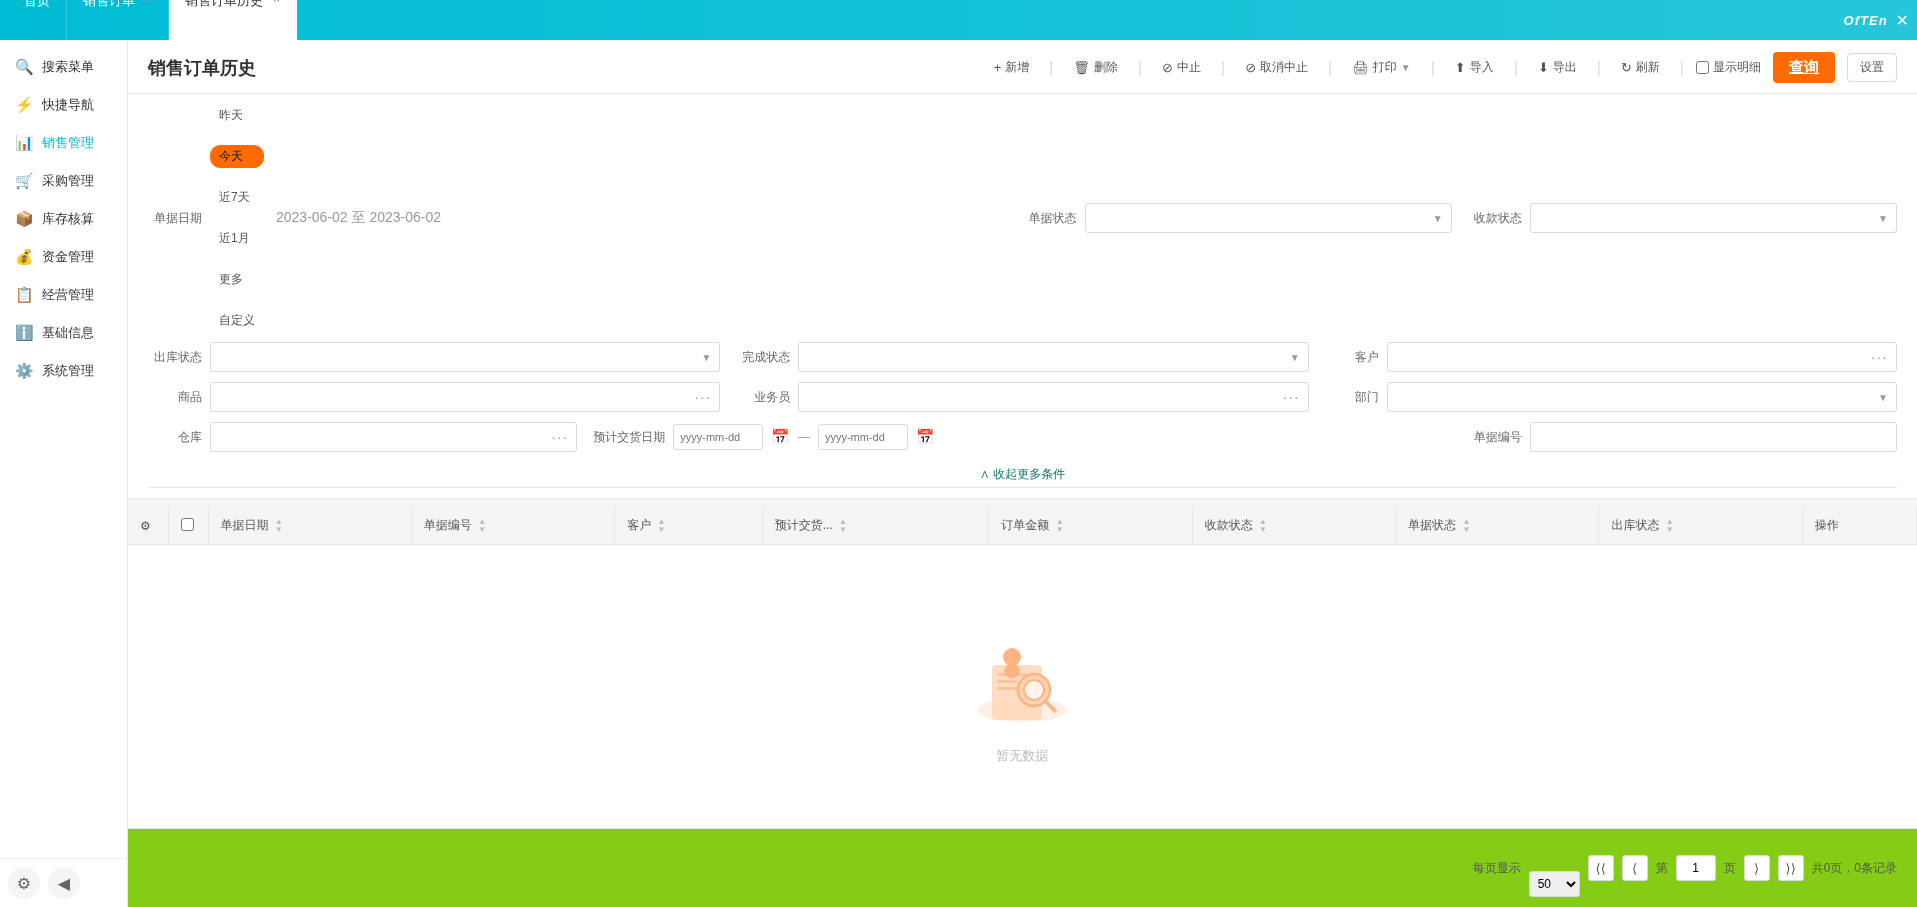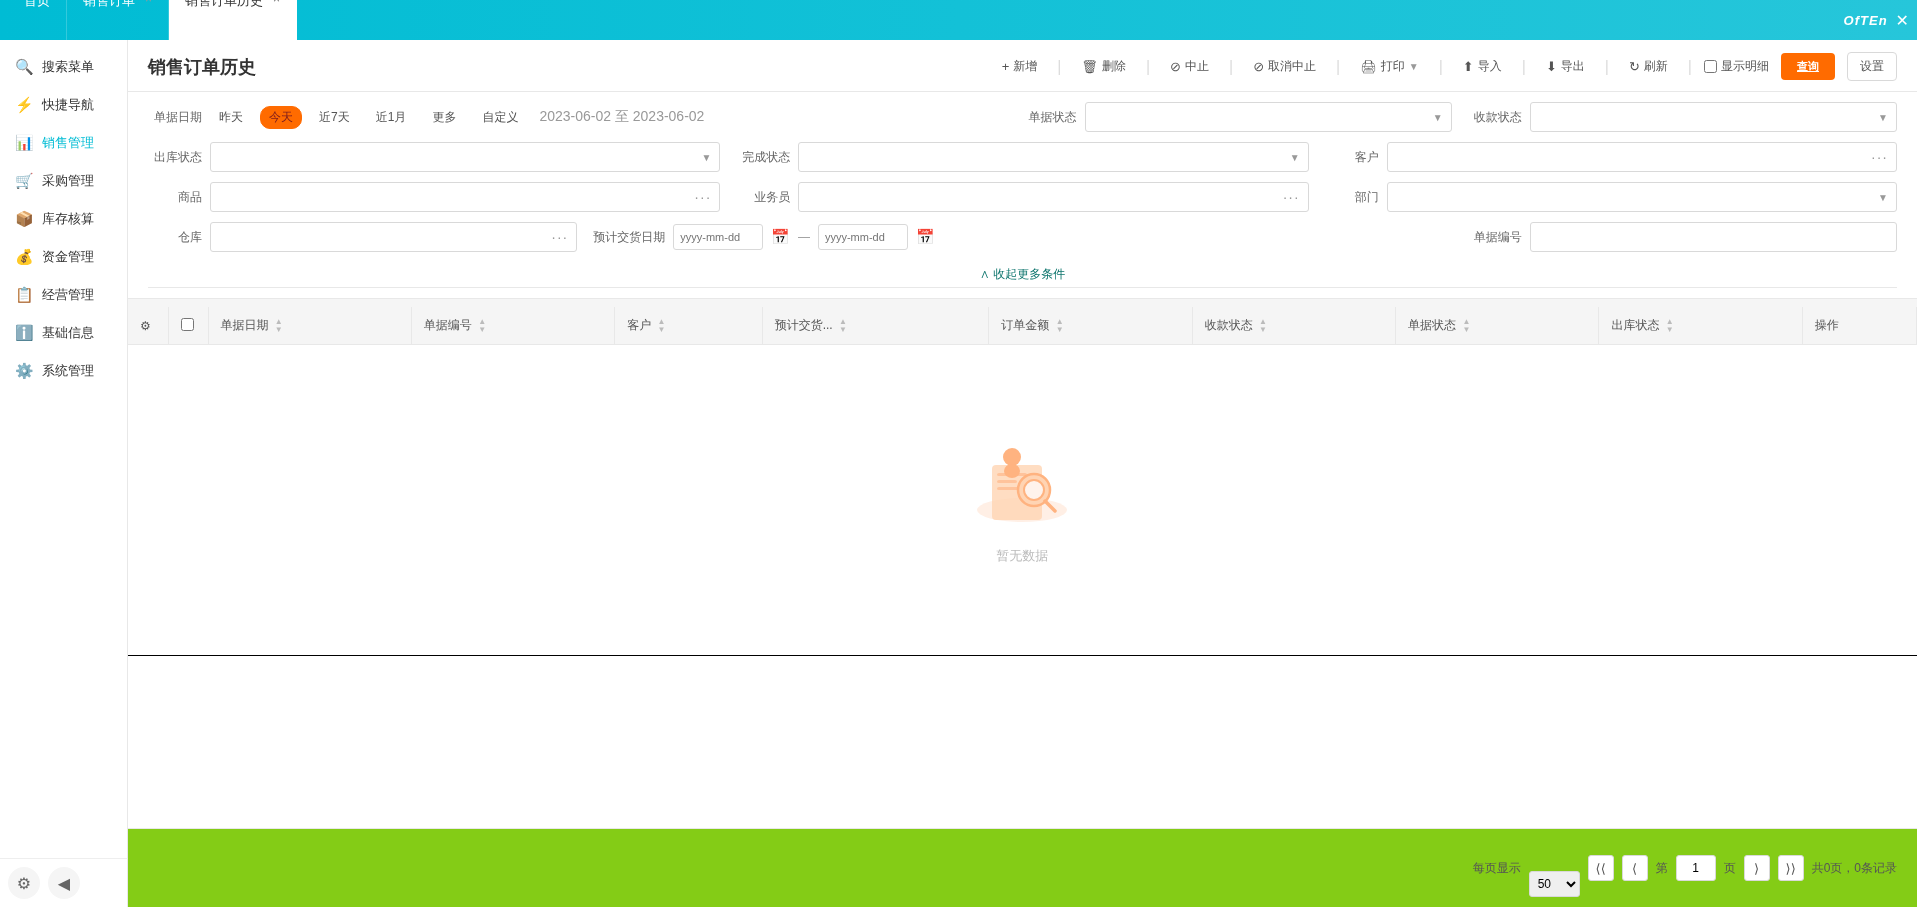--- a/index.html
+++ b/index.html
@@ -147,21 +147,21 @@
       padding: 4px 8px;
       border-radius: 3px;
       white-space: nowrap;
     }
     .toolbar-btn .icon { font-size: 13px; }
     .toolbar-btn-primary {
       background: #ff6b00;
       color: #fff;
       padding: 6px 16px;
       border-radius: 4px;
-      font-size: 11px;
+      font-size: 15px;
       font-weight: bold;
       cursor: pointer;
       text-decoration: underline;
     }
     .toolbar-btn-outline {
       background: #fff;
       color: #555;
       border: 1px solid #d9d9d9;
       padding: 5px 12px;
       border-radius: 4px;
@@ -217,33 +217,34 @@
       font-size: 10px;
     }
     .filter-control .dots {
       margin-left: auto;
       color: #999;
       font-size: 14px;
       letter-spacing: 1px;
     }
     .date-group {
       display: flex;
-      gap: 8px;
+      gap: 18px;
+      flex-direction: column;
     }
     .date-btn {
       padding: 2px 8px;
       border-radius: 3px;
       font-size: 12px;
       cursor: pointer;
       border: 1px solid transparent;
       color: #555;
     }
     .date-btn.active {
       background: #ff6b00;
-      color: #7f1d1d;
+      color: #0f172a;
       border-color: #ff6b00;
       border-radius: 10px;
     }
     .date-range-input {
       border: 1px solid #d9d9d9;
       border-radius: 3px;
       height: 26px;
       padding: 0 6px;
       font-size: 11px;
       color: #333;

